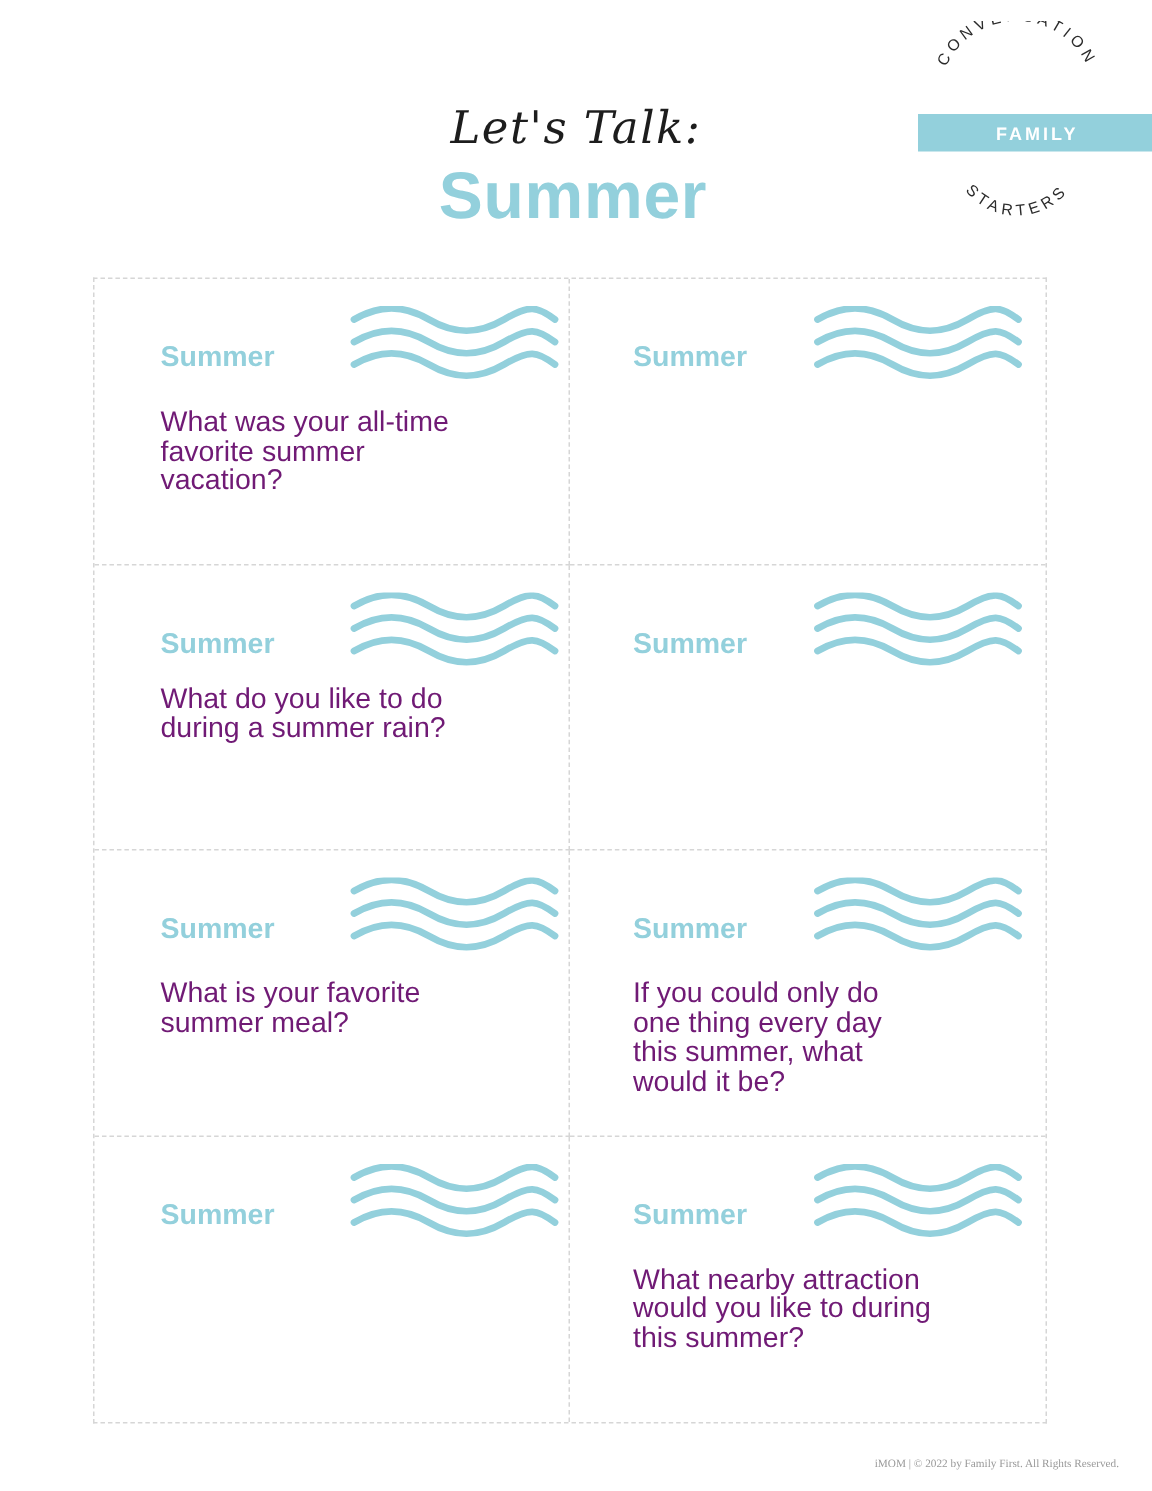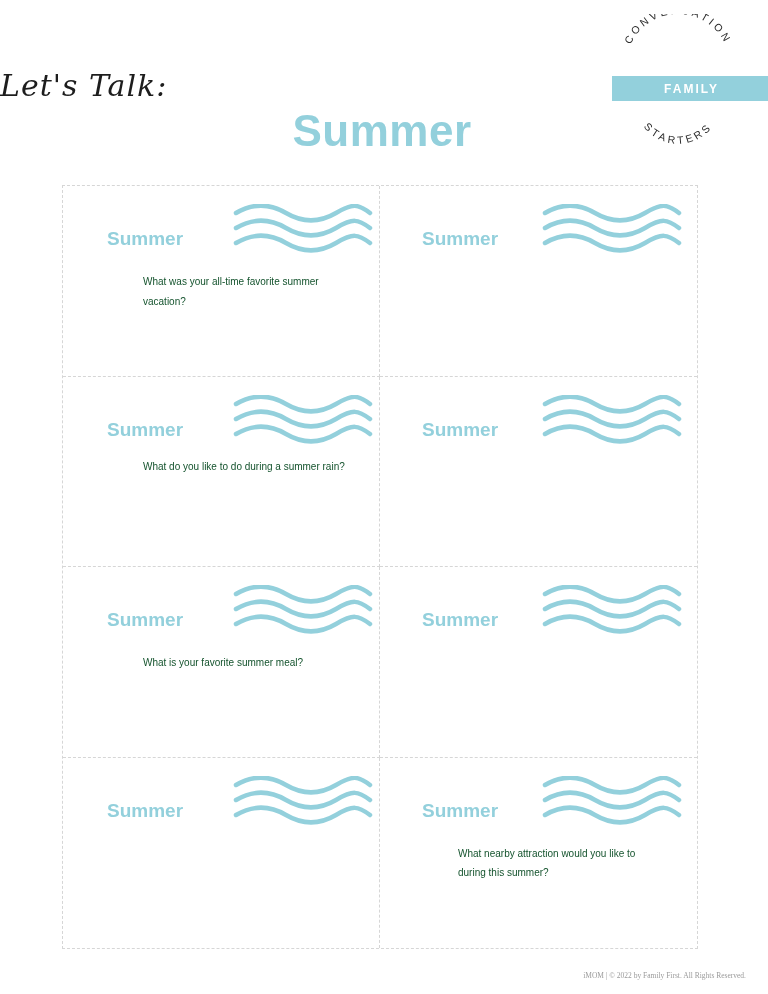--- a/index.html
+++ b/index.html
@@ -1,21 +1,21 @@
 <!DOCTYPE html>
 <html><head>
   <meta charset="utf-8">
   <style>
     html, body { margin: 0; padding: 0; }
     body {
       width: 768px; height: 994px; background: #ffffff; position: relative; overflow: hidden;
       font-family: "Liberation Sans", sans-serif; color: #2b2b2b;
     }
     .header-script {
-      position: absolute; left: 0; width: 768px; top: 68px; text-align: left;
+      position: absolute; left: 0; width: 768px; top: 68px; text-align: center;
       font-family: "DejaVu Serif", serif; font-style: italic; font-size: 30px;
       color: #1d1d1d; letter-spacing: 1px; font-weight: normal;
     }
     .header-title {
       position: absolute; left: 0; width: 764px; top: 106px; text-align: center;
       font-family: "Liberation Sans", sans-serif; font-weight: bold; font-size: 44px;
       color: #93d0dc; letter-spacing: 0.5px;
     }
     .badge {
       position: absolute; left: 604px; top: 14px; width: 148px; height: 136px;
@@ -38,21 +38,21 @@
     .card:nth-child(2n) { border-right: none; }
     .card:nth-last-child(-n+2) { border-bottom: none; }
     .card-label {
       position: absolute; left: 44px; top: 42px; font-weight: bold; font-size: 19px; color: #93d0dc;
     }
     .card-waves { position: absolute; left: 170px; top: 18px; }
     .card:nth-child(2n) .card-waves { left: 162px; }
     .card:nth-child(2n) .card-label { left: 42px; }
     .card:nth-child(2n) .card-question { left: 42px; }
     .card-question {
-      position: absolute; left: 44px; top: 86px; width: 220px; font-size: 10px; line-height: 19.5px; color: #14532d; margin-left: 36px;
+      position: absolute; left: 44px; top: 86px; width: 220px; font-size: 19px; line-height: 19.5px; color: #701a75;
     }
     .footer {
       position: absolute; right: 22px; top: 971px; font-family: Liberation Serif, serif; font-size: 7.5px; color: #9a9a9a;
     }
   </style>
 </head>
 <body>
 
 <div>
   <div class="header-script">Let's Talk:</div>
@@ -132,20 +132,21 @@
   </div>
   <div class="card">
     <div class="card-label">Summer</div>
     <svg class="card-waves" width="140" height="50" viewBox="0 0 140 50">
         <g fill="none" stroke="#93d0dc" stroke-width="4.5" stroke-linecap="round">
           <path d="M3 9 C 20 -1, 36 -1, 53 9 S 86 19, 103 9 S 125 0, 137 9"></path>
           <path d="M3 24 C 20 14, 36 14, 53 24 S 86 34, 103 24 S 125 15, 137 24"></path>
           <path d="M3 39 C 20 29, 36 29, 53 39 S 86 49, 103 39 S 125 30, 137 39"></path>
         </g>
       </svg>
+    <div class="card-question" style="width:175px">If you could only do one thing every day this summer, what would it be?</div>
   </div>
   <div class="card">
     <div class="card-label">Summer</div>
     <svg class="card-waves" width="140" height="50" viewBox="0 0 140 50">
         <g fill="none" stroke="#93d0dc" stroke-width="4.5" stroke-linecap="round">
           <path d="M3 9 C 20 -1, 36 -1, 53 9 S 86 19, 103 9 S 125 0, 137 9"></path>
           <path d="M3 24 C 20 14, 36 14, 53 24 S 86 34, 103 24 S 125 15, 137 24"></path>
           <path d="M3 39 C 20 29, 36 29, 53 39 S 86 49, 103 39 S 125 30, 137 39"></path>
         </g>
       </svg>

